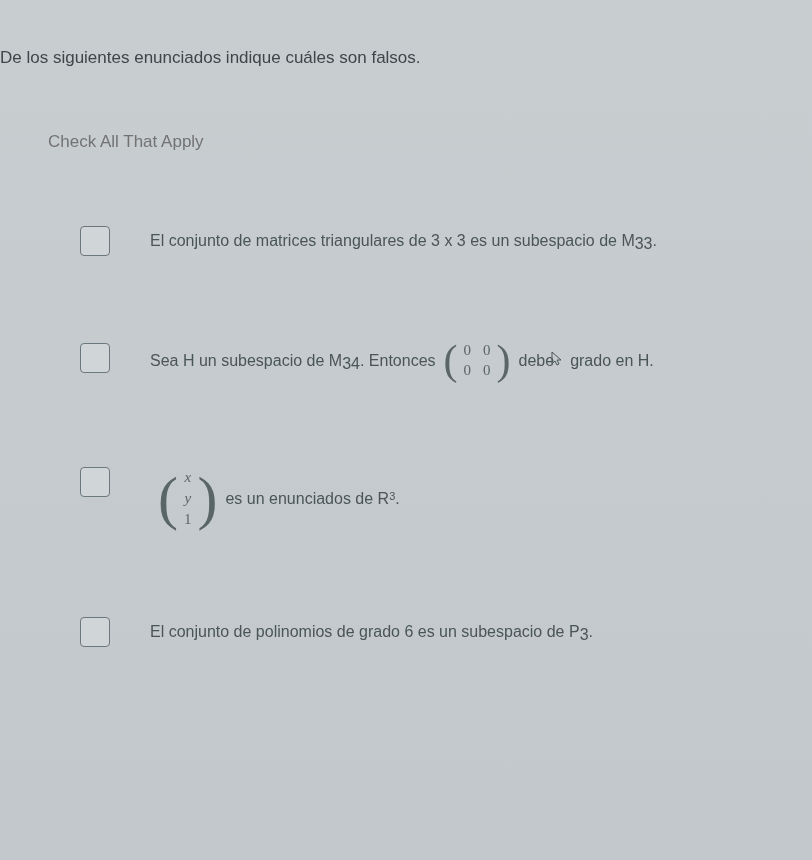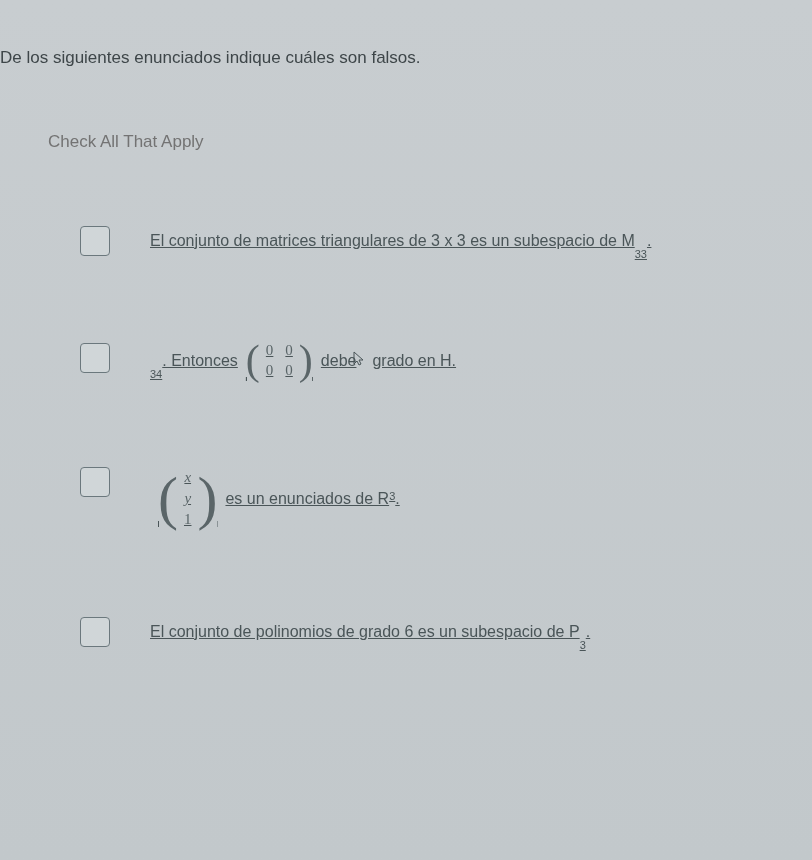--- a/index.html
+++ b/index.html
@@ -20,21 +20,20 @@
       font-size: 17px;
       color: #3e4649;
     }
     .instruction {
       padding: 24px 0 24px 48px;
       font-size: 17px;
       color: #737373;
     }
     .options-container {
       padding: 50px 20px 0 80px;
-      text-decoration: underline;
     }
     .option-row {
       display: flex;
       align-items: center;
       margin-bottom: 85px;
     }
     .checkbox {
       width: 30px;
       height: 30px;
       border: 1.5px solid #6b787d;
@@ -45,24 +44,24 @@
       cursor: pointer;
     }
     .option-text {
       font-size: 16px;
       color: #4a5558;
       display: flex;
       align-items: center;
       flex-wrap: wrap;
     }
     .sub {
-      font-size: 11px;
+      font-size: 16px;
       vertical-align: sub;
       position: relative;
-      top: 13px;
+      top: 3px;
     }
     .sup {
       font-size: 11px;
       vertical-align: super;
       position: relative;
       top: -3px;
     }
     .matrix {
       display: inline-flex;
       align-items: center;
@@ -132,20 +131,21 @@
     <div class="option-text">
       <span>El conjunto de matrices triangulares de 3 x 3 es un subespacio de M</span>
         <span class="sub">33</span>
         <span>.</span>
     </div>
   </div>
 
   <div class="option-row">
     <div class="checkbox"></div>
     <div class="option-text">
+      <span>Sea H un subespacio de M</span>
         <span class="sub">34</span>
         <span>. Entonces</span>
       <span class="matrix">
         <span class="paren">(</span>
         <span class="matrix-content">
           <span class="matrix-row">
               <span>0</span>
               <span>0</span>
             </span>
           <span class="matrix-row">

